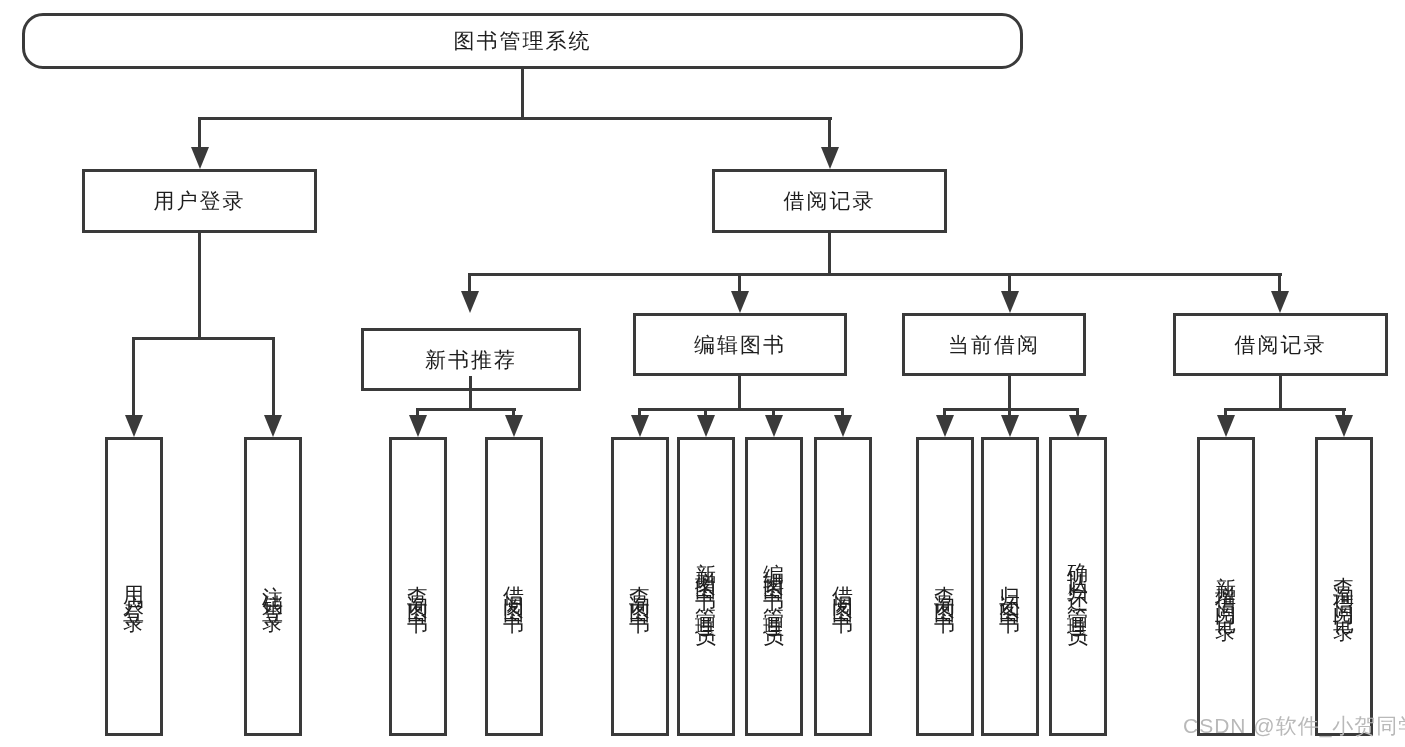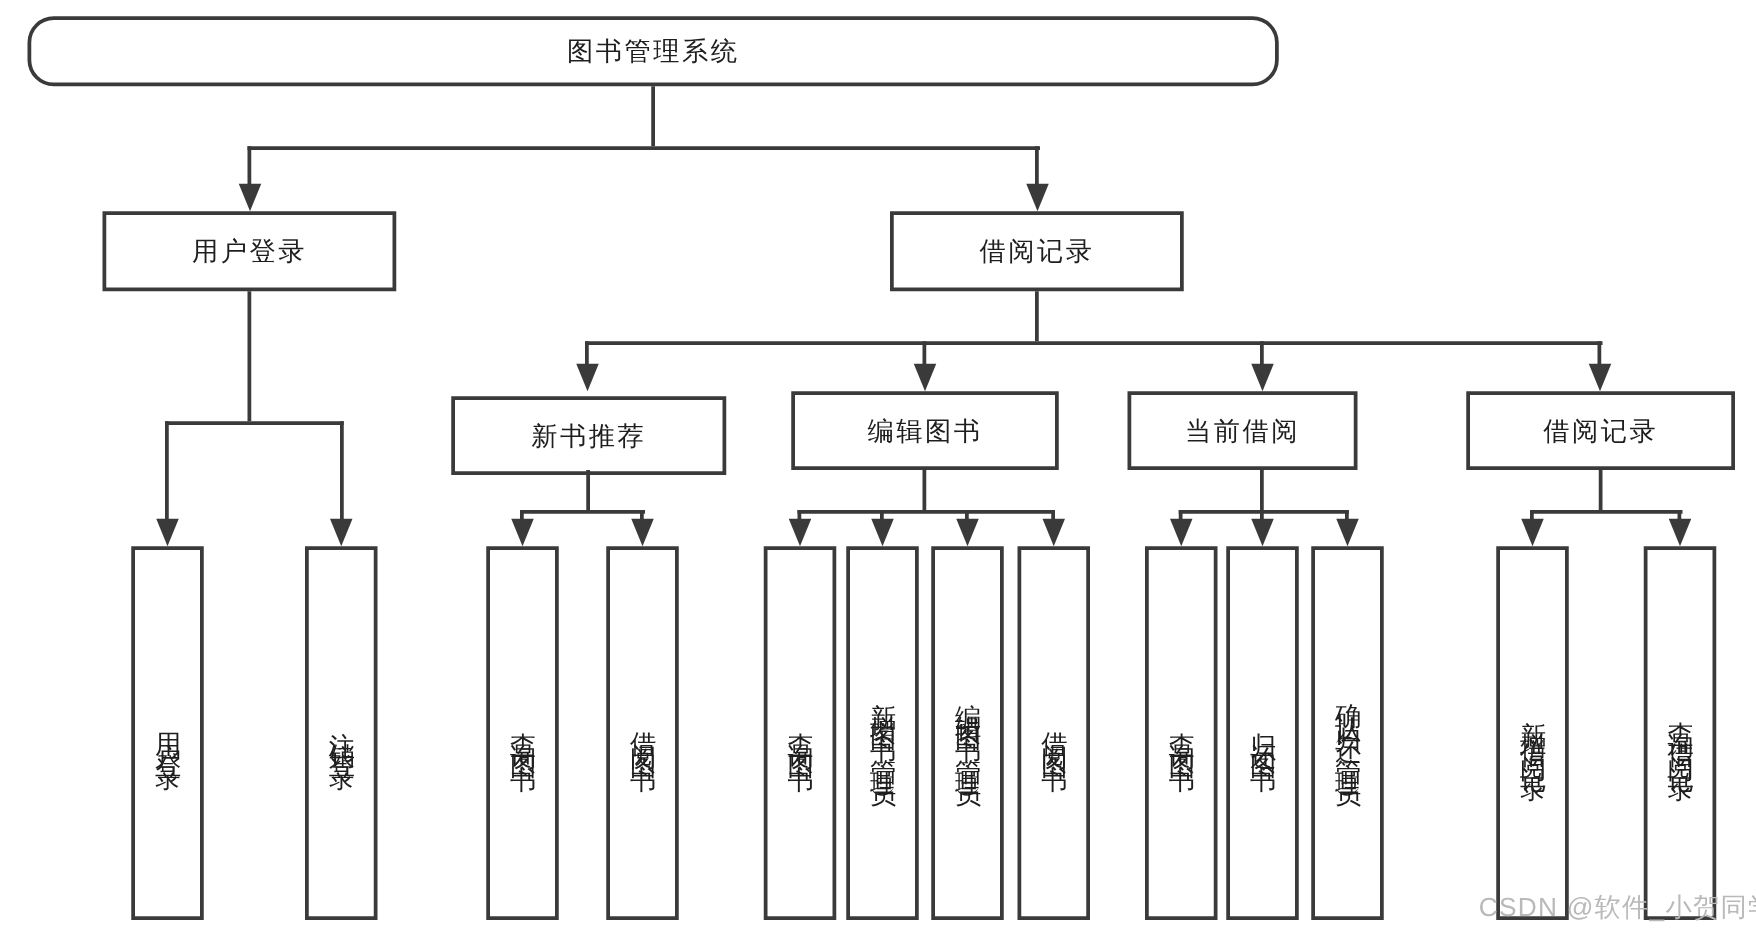--- a/index.html
+++ b/index.html
@@ -62,21 +62,21 @@
   <div class="hline" style="left:468px;top:273px;width:814px;height:3px;"></div>
   <div class="vline" style="left:468px;top:273px;width:3px;height:19px;"></div>
   <div class="arrow" style="left:461px;top:291px;"></div>
   <div class="vline" style="left:738px;top:273px;width:3px;height:19px;"></div>
   <div class="arrow" style="left:731px;top:291px;"></div>
   <div class="vline" style="left:1008px;top:273px;width:3px;height:19px;"></div>
   <div class="arrow" style="left:1001px;top:291px;"></div>
   <div class="vline" style="left:1278px;top:273px;width:3px;height:19px;"></div>
   <div class="arrow" style="left:1271px;top:291px;"></div>
 
-  <div class="box hnode" style="left:361px;top:317px;width:220px;height:63px;">新书推荐</div>
+  <div class="box hnode" style="left:361px;top:328px;width:220px;height:63px;">新书推荐</div>
   <div class="box hnode" style="left:633px;top:313px;width:214px;height:63px;">编辑图书</div>
   <div class="box hnode" style="left:902px;top:313px;width:184px;height:63px;">当前借阅</div>
   <div class="box hnode" style="left:1173px;top:313px;width:215px;height:63px;">借阅记录</div>
 
   <div class="vline" style="left:469px;top:376px;width:3px;height:32px;"></div>
   <div class="hline" style="left:416px;top:408px;width:100px;height:3px;"></div>
   <div class="vline" style="left:416px;top:408px;width:3px;height:8px;"></div>
   <div class="arrow" style="left:409px;top:415px;"></div>
   <div class="vline" style="left:512px;top:408px;width:3px;height:8px;"></div>
   <div class="arrow" style="left:505px;top:415px;"></div>

